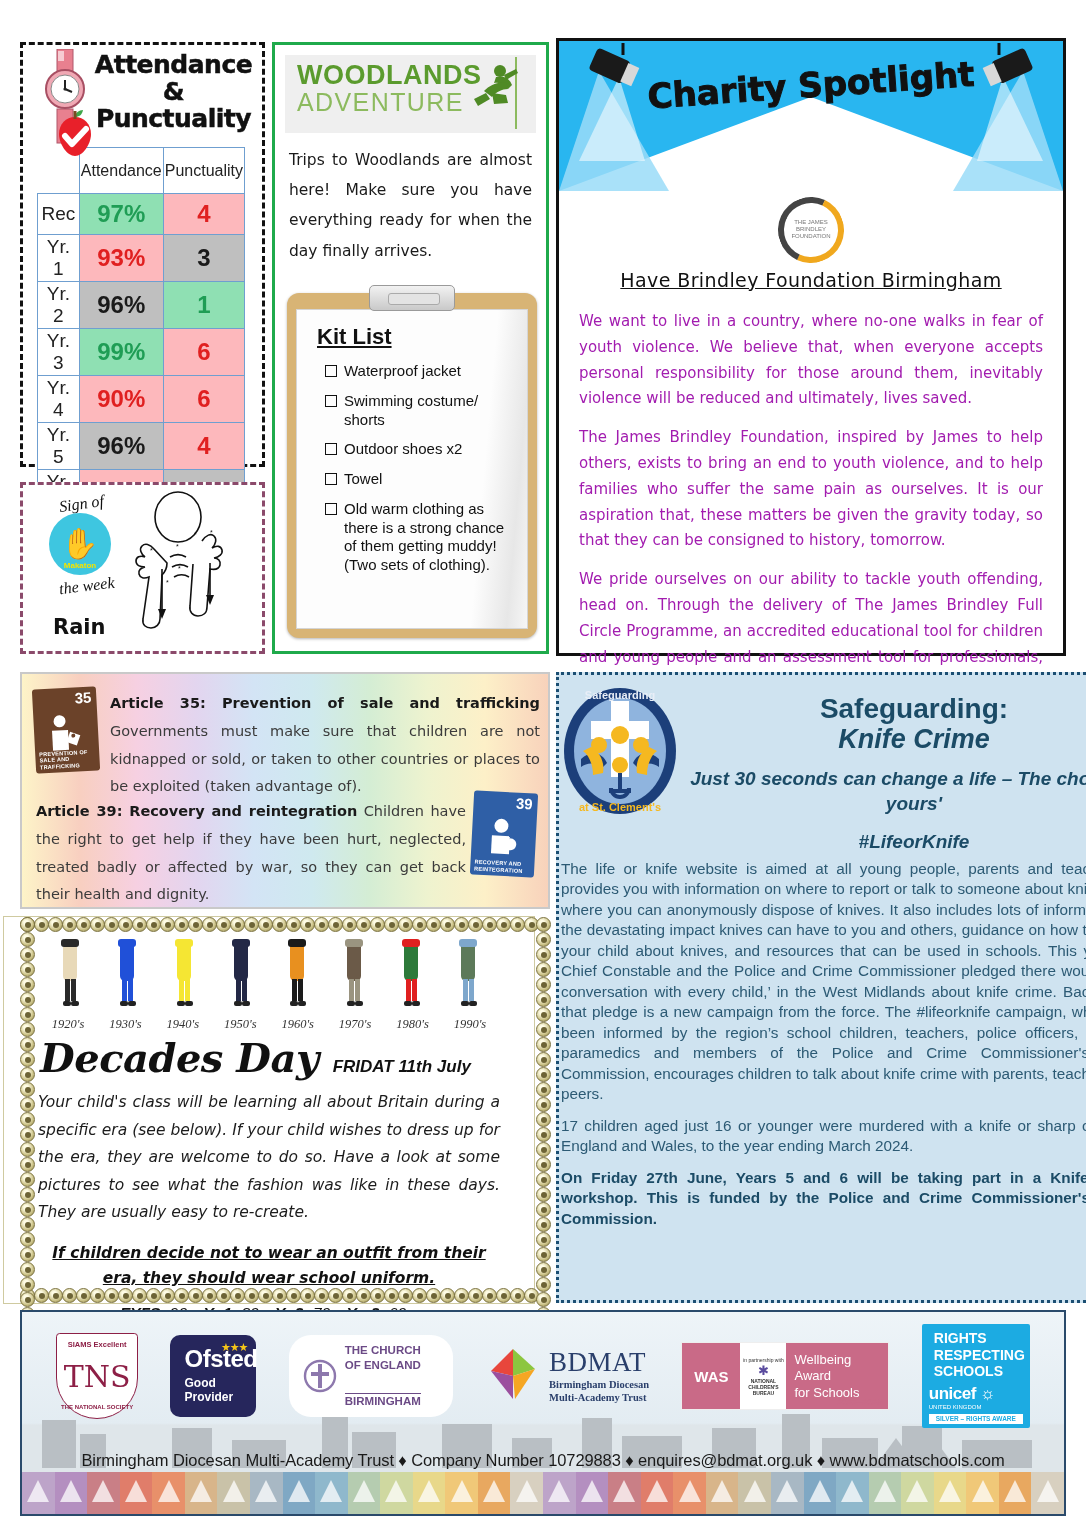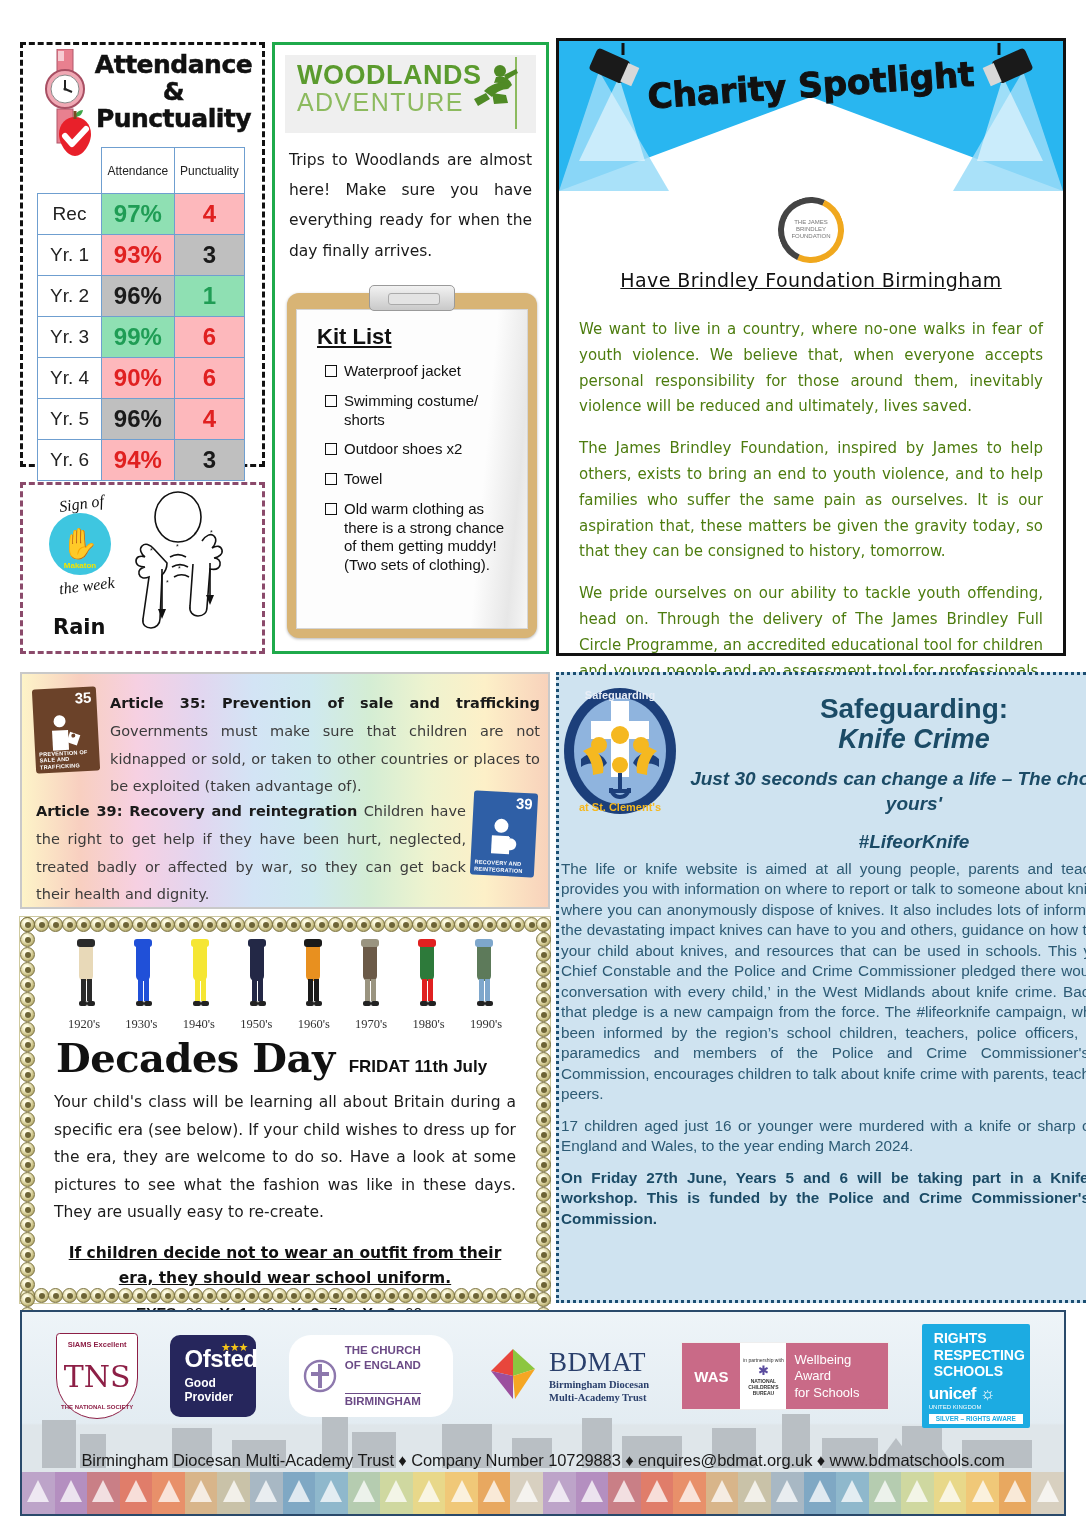--- a/index.html
+++ b/index.html
@@ -37,21 +37,21 @@
   .apple { position: absolute; left: 26px; top: 62px; width: 52px; height: 52px; }
 
   table.att { border-collapse: collapse; width: 208px; margin: 2px 0 0 14px; }
   table.att td, table.att th {
     border: 1px solid #6f9fd0;
     text-align: center;
     font-family: "Liberation Sans", sans-serif;
     height: 41px;
   }
   table.att th {
-    font-size: 12px; font-weight: normal; color: #222; height: 46px;
+    font-size: 16px; font-weight: normal; color: #222; height: 46px;
   }
   table.att td.lbl { font-size: 19px; color: #222; width: 64px; background: #fff; }
   table.att td.val { font-size: 24px; font-weight: bold; }
   .bg-green { background: #8fe0b3; }
   .bg-red   { background: #fdb8bc; }
   .bg-grey  { background: #bfbfbf; }
   .tx-green { color: #1f9d55; }
   .tx-red   { color: #e02020; }
   .tx-dark  { color: #1a1a1a; }
 
@@ -181,22 +181,22 @@
   }
   .charity-name {
     text-align: center; margin: 6px 0 0;
     font-family: "DejaVu Sans", sans-serif;
     font-size: 19px; color: #111; text-decoration: underline;
     letter-spacing: 0.4px;
   }
   .charity-body { padding: 10px 20px 0 20px; }
   .charity-body p {
     font-family: "DejaVu Sans", sans-serif;
-    font-size: 15px; line-height: 1.72; color: #4d7c0f;
-    text-align: justify; margin: 16px 0 13px 0;
+    font-size: 15px; line-height: 1.72; color: #a21caf;
+    text-align: justify; margin: 8px 0 13px 0;
   }
 
   
   #articles {
     left: 20px; top: 672px; width: 530px; height: 237px;
     border: 2px solid #c9c9c9;
     background: linear-gradient(90deg,
       #fdf4c8 0%, #f8cfc0 11%, #f6d0e2 22%, #e3d5ef 33%,
       #d3e4f5 44%, #cfe9ef 55%, #d4edd4 66%, #eef3cf 77%,
       #fdf0c8 88%, #f8d2bb 100%);
@@ -224,24 +224,25 @@
     font-family: "DejaVu Sans", sans-serif;
     font-size: 14.5px; line-height: 1.92; color: #3b3b3b;
     text-align: justify;
   }
   .art-text b { color: #1a1a1a; }
   #art35 { position: absolute; left: 88px; top: 16px; width: 430px; }
   #art39 { position: absolute; left: 14px; top: 124px; width: 430px; }
 
   
   #decades {
-    left: 20px; top: 917px; width: 530px; height: 386px;
+    left: 4px; top: 917px; width: 530px; height: 386px;
     background: #fff;
     border: 14px solid transparent;
     outline: 1px solid #cfcaa0;
+    font-style: italic;
   }
   .dec-border {
     position: absolute; left: 20px; top: 917px; width: 530px; height: 386px;
     pointer-events: none;
   }
   .bead-row { position: absolute; display: flex; }
   .bead {
     width: 15px; height: 15px; border-radius: 50%;
     background: radial-gradient(circle at 40% 35%, #fffde6 18%, #cdc48a 60%, #8a8045 100%);
     border: 1px solid #7c7340;

